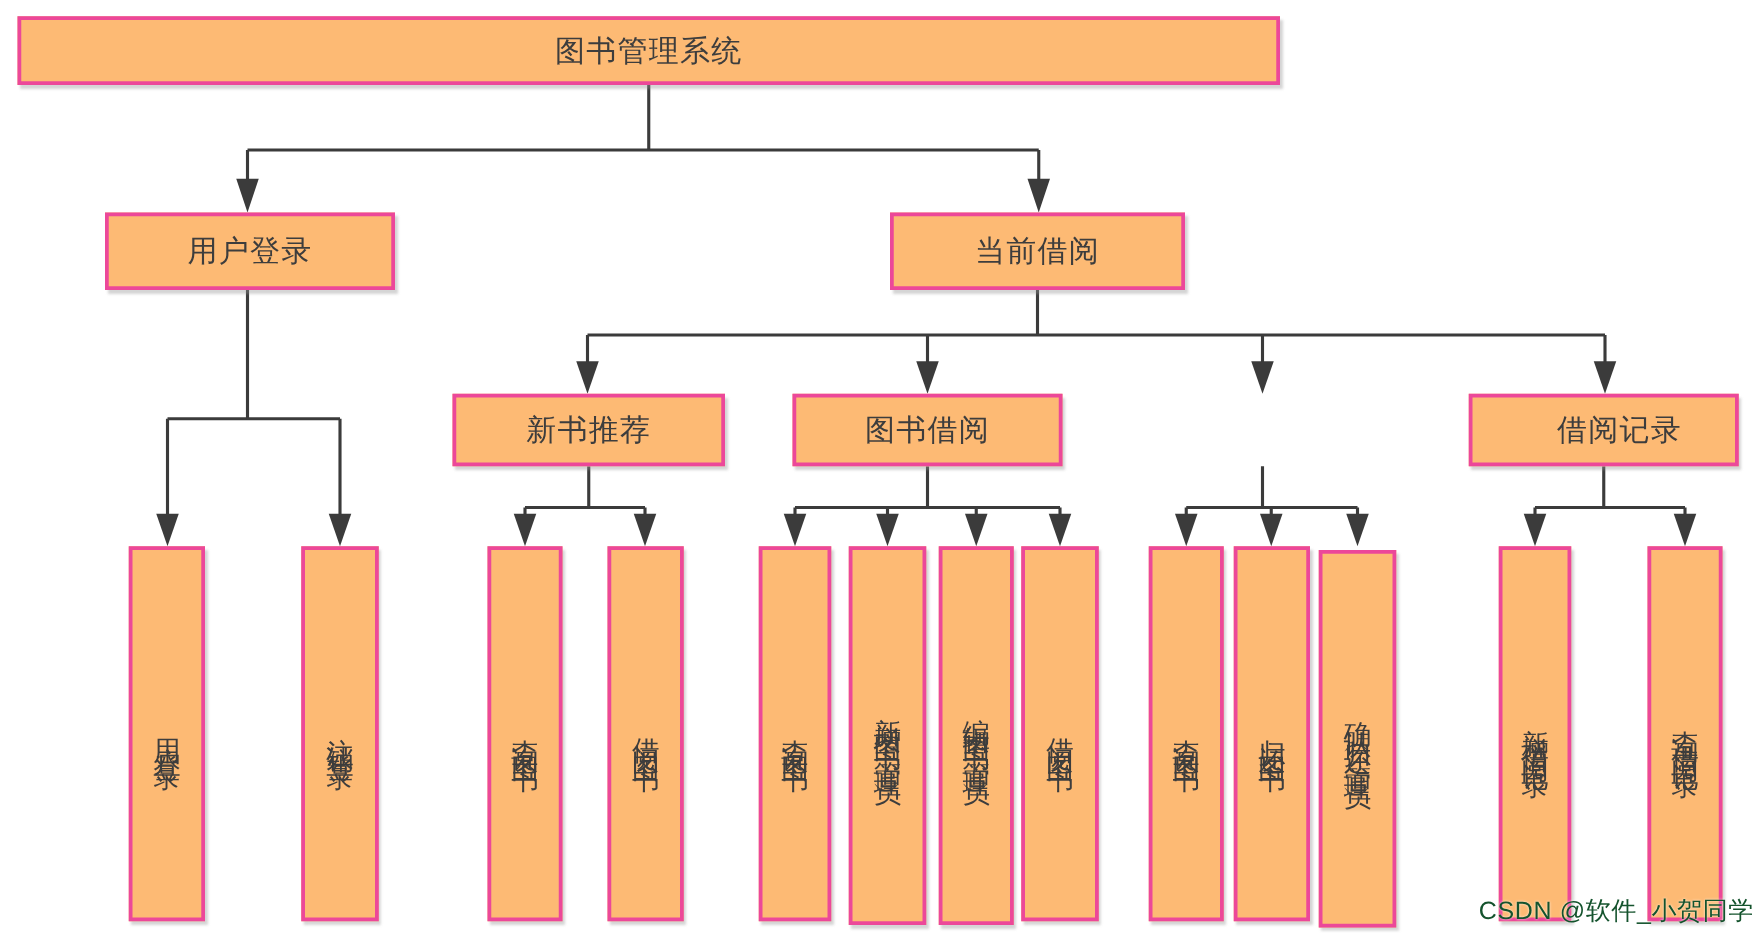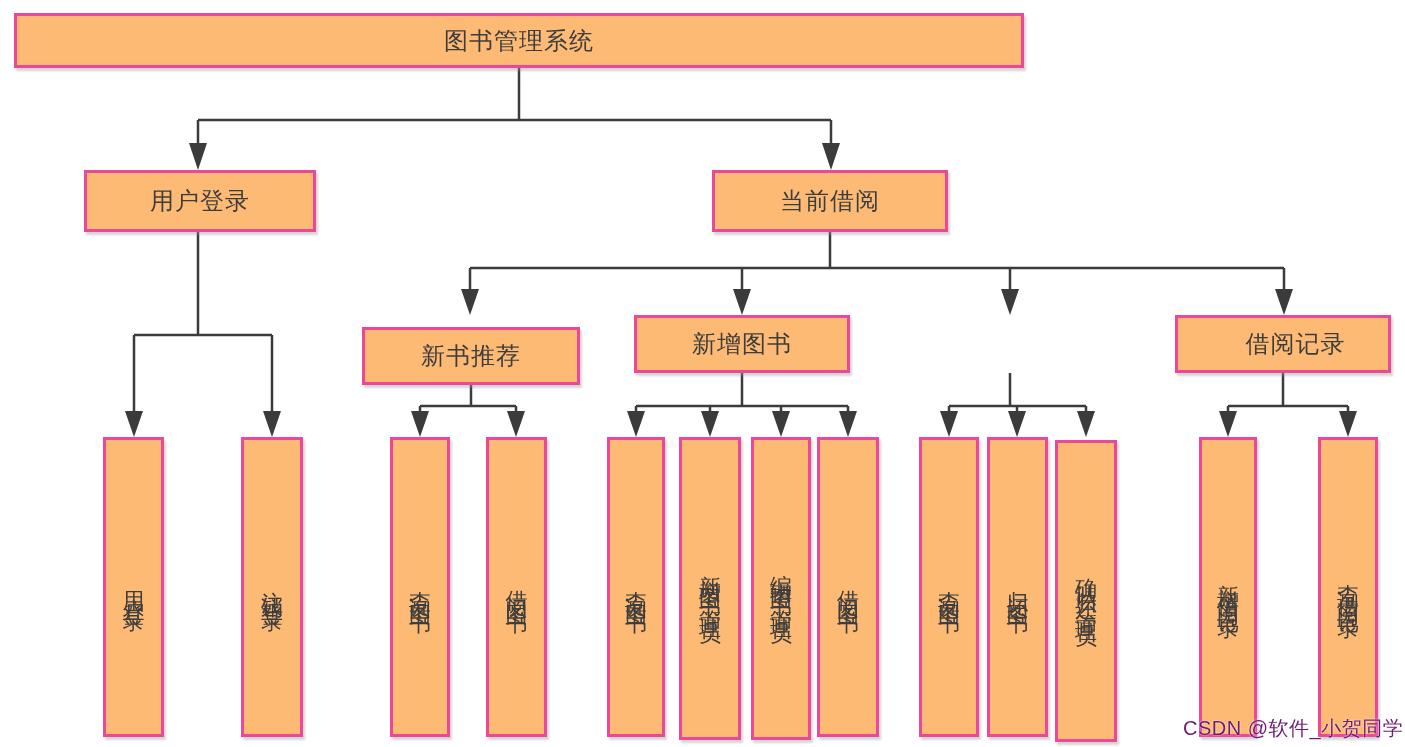--- a/index.html
+++ b/index.html
@@ -29,21 +29,21 @@
     text-orientation:mixed;
     font-size:22px;
     letter-spacing:7px;
     line-height:1;
     white-space:nowrap;
   }
   .watermark{
     position:absolute;
     left:1183px;top:715px;
     font-size:20px;
-    color:#701a75;
+    color:#14532d;
     letter-spacing:0.5px;
     white-space:nowrap;
     z-index:5;
     text-shadow:0 0 2px rgba(255,255,255,0.9);
   }
 </style>
 </head>
 <body>
 
 <div class="stage">
@@ -119,25 +119,25 @@
     <span class="label">图书管理系统</span>
   </div>
 
   <div class="box h-box" style="left:84px;top:170px;width:232px;height:62px;">
     <span class="label">用户登录</span>
   </div>
   <div class="box h-box" style="left:712px;top:170px;width:236px;height:62px;">
     <span class="label">当前借阅</span>
   </div>
 
-  <div class="box h-box" style="left:362px;top:315px;width:218px;height:58px;margin-top:12px;">
+  <div class="box h-box" style="left:362px;top:315px;width:218px;height:58px;">
     <span class="label">新书推荐</span>
   </div>
   <div class="box h-box" style="left:634px;top:315px;width:216px;height:58px;">
-    <span class="label">新增图书</span>
+    <span class="label">图书借阅</span>
   </div>
   <div class="box h-box" style="left:1175px;top:315px;width:216px;height:58px;padding-left:25px;">
     <span class="label">借阅记录</span>
   </div>
 
   <div class="box v-box" style="left:103px;top:437px;width:61px;height:300px;">
     <span class="label">用户登录</span>
   </div>
   <div class="box v-box" style="left:241px;top:437px;width:62px;height:300px;">
     <span class="label">注销登录</span>

